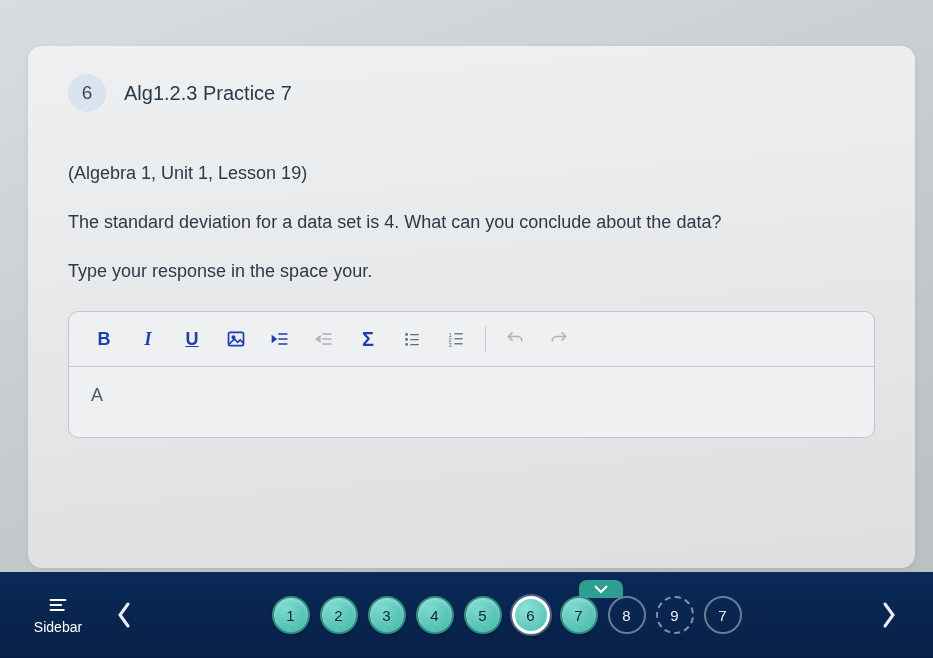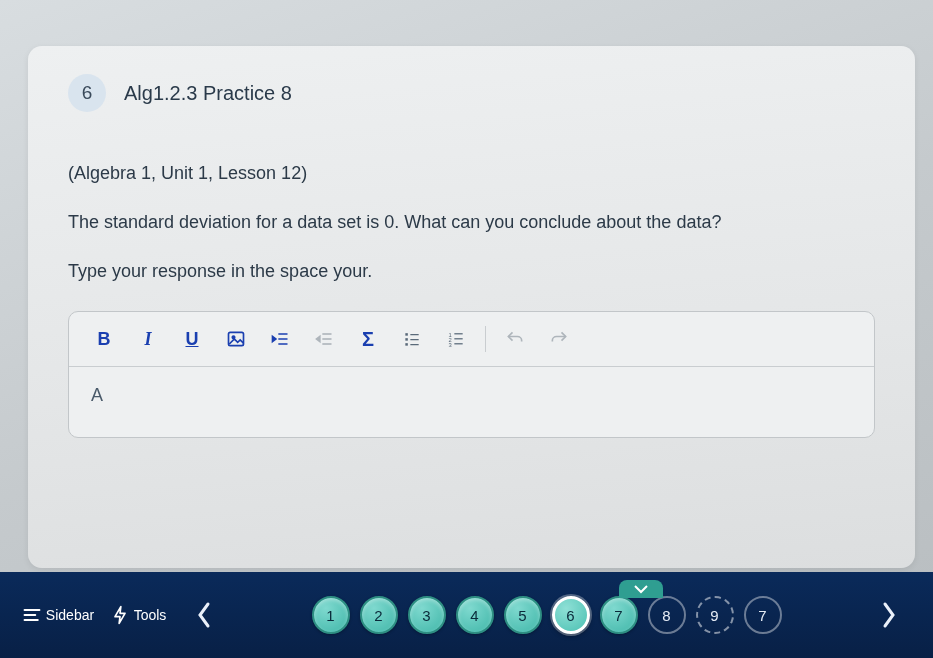--- a/index.html
+++ b/index.html
@@ -55,21 +55,21 @@
   
   .nav {
     position:absolute; left:0; right:0; bottom:0;
     height: 86px;
     background: linear-gradient(180deg, #0a2a5a 0%, #082046 100%);
     display:flex; align-items:center;
     padding: 0 18px;
     color:#fff;
   }
   .nav-item {
-    display:flex; flex-direction:row; align-items:center; justify-content:center;
+    display:flex; flex-direction:column; align-items:center; justify-content:center;
     width: 80px; gap:4px; cursor:pointer;
     font-size: 14px;
   }
   .nav-item .ico { font-size:22px; line-height:1; }
   .arrow {
     width: 40px; display:flex; align-items:center; justify-content:center;
     font-size: 30px; font-weight:300; cursor:pointer; color:#eaf0fa;
     margin: 0 6px;
   }
   .qnav { flex:1; display:flex; align-items:center; justify-content:center; gap:10px; position:relative;}
@@ -103,25 +103,25 @@
 
   
   .svg { width:20px; height:20px; display:block; }
 </style>
 </head>
 <body>
 
 <div class="card">
   <div class="header">
     <div class="qnum">6</div>
-    <div class="title">Alg1.2.3 Practice 8</div>
+    <div class="title">Alg1.2.3 Practice 7</div>
   </div>
   <div class="body-text">
-    <p>(Algebra 1, Unit 1, Lesson 12)</p>
-    <p>The standard deviation for a data set is 0. What can you conclude about the data?</p>
+    <p>(Algebra 1, Unit 1, Lesson 19)</p>
+    <p>The standard deviation for a data set is 4. What can you conclude about the data?</p>
     <p>Type your response in the space your.</p>
   </div>
 
   <div class="editor">
     <div class="toolbar">
       <div class="tbtn" style="font-weight:800;">B</div>
       <div class="tbtn" style="font-style:italic; font-family:serif; font-weight:700;">I</div>
       <div class="tbtn" style="text-decoration:underline; font-weight:600;">U</div>
       <div class="tbtn">
         <svg class="svg" viewBox="0 0 24 24" fill="none" stroke="currentColor" stroke-width="2">
@@ -188,28 +188,20 @@
 <div class="nav">
   <div class="nav-item">
     <span class="ico">
       <svg class="svg" viewBox="0 0 24 24" stroke="currentColor" stroke-width="2.2" fill="none" stroke-linecap="round">
           <line x1="3" y1="6" x2="21" y2="6"></line>
           <line x1="3" y1="12" x2="16" y2="12"></line>
           <line x1="3" y1="18" x2="19" y2="18"></line>
         </svg>
     </span>
     <span>Sidebar</span>
-  </div>
-  <div class="nav-item">
-    <span class="ico">
-      <svg class="svg" viewBox="0 0 24 24" stroke="currentColor" stroke-width="2" fill="none" stroke-linejoin="round">
-          <path d="M13 2 L6 14 L12 14 L11 22 L18 10 L12 10 Z"></path>
-        </svg>
-    </span>
-    <span>Tools</span>
   </div>
 
   <div class="arrow">
     <svg width="18" height="30" viewBox="0 0 18 30" fill="none" stroke="currentColor" stroke-width="3" stroke-linecap="round">
         <path d="M13 4 L5 15 L13 26"></path>
       </svg>
   </div>
 
   <div class="qnav">
     <div class="expand-tab">

